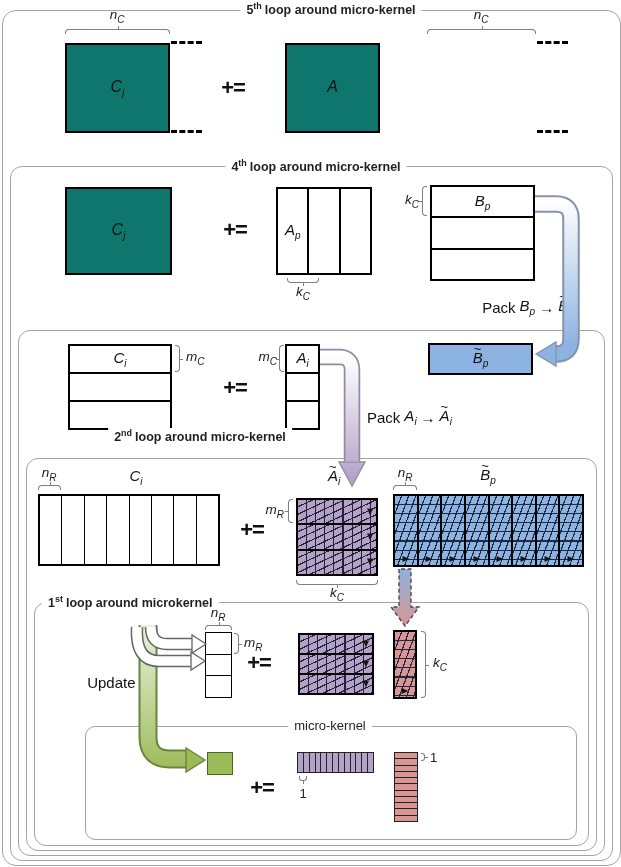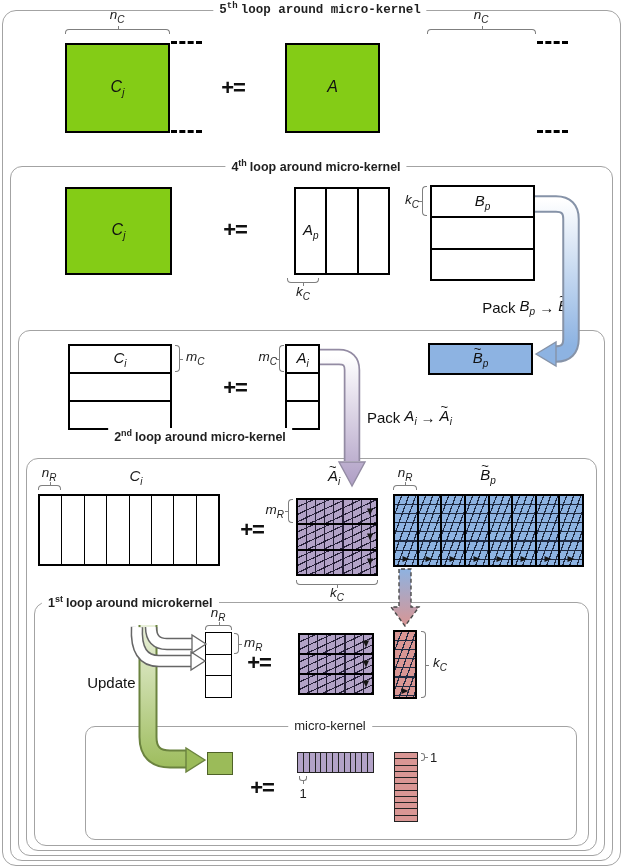--- a/index.html
+++ b/index.html
@@ -11,21 +11,21 @@
 
   
   .sec-title { position:absolute; background:#fff; padding:0 6px; font-weight:bold;
                font-size:12.5px; color:#1f1f1f; white-space:nowrap; z-index:6; }
   .sec-title.centered { transform:translateX(-50%); }
   .sec-title sup { font-size:9px; font-weight:bold; }
   .sec-title .rest { margin-left:3px; }
   .sec-title.mk { font-weight:normal; font-size:13px; }
 
   
-  .mbox { position:absolute; background:#84cc16; border:2px solid #000; box-sizing:border-box;
+  .mbox { position:absolute; background:#0f766e; border:2px solid #000; box-sizing:border-box;
           display:flex; align-items:center; justify-content:center; z-index:2; }
   .rowsbox { position:absolute; border:2px solid #000; box-sizing:border-box;
              display:flex; flex-direction:column; z-index:2; }
   .rowsbox > .mrow { flex:1; border-bottom:2px solid #000; display:flex; align-items:center; justify-content:center; position:relative; }
   .rowsbox > .mrow:last-child { border-bottom:none; }
   .colsbox { position:absolute; border:2px solid #000; box-sizing:border-box;
              display:flex; flex-direction:row; z-index:2; }
   .colsbox > .mcol { flex:1; border-right:2px solid #000; display:flex; align-items:center; justify-content:center; position:relative; }
   .colsbox > .mcol:last-child { border-right:none; }
   .thin > .mcol { border-right-width:1.4px; }
@@ -103,21 +103,21 @@
 
 <div id="canvas">
 
   <div class="sbox" style="left:2px;top:10px;width:617px;height:854px;"></div>
   <div class="sbox" style="left:10px;top:166px;width:601px;height:693px;border-radius:12px;"></div>
   <div class="sbox" style="left:18px;top:330px;width:585px;height:524px;border-radius:12px;"></div>
   <div class="sbox" style="left:26px;top:458px;width:569px;height:391px;border-radius:12px;"></div>
   <div class="sbox" style="left:34px;top:602px;width:553px;height:242px;border-radius:12px;"></div>
   <div class="sbox" style="left:85px;top:726px;width:490px;height:112px;border-radius:10px;"></div>
 
-  <div class="sec-title centered" style="left:320px;top:1px;font-family:Liberation Mono, monospace;">
+  <div class="sec-title centered" style="left:331px;top:1px;">
     <span>5</span><sup>th</sup><span class="rest">loop around micro-kernel</span>
   </div>
   <div class="sec-title centered" style="left:316px;top:158px;">
     <span>4</span><sup>th</sup><span class="rest">loop around micro-kernel</span>
   </div>
   <div class="sec-title centered" style="left:200px;top:428px;">
     <span>2</span><sup>nd</sup><span class="rest">loop around micro-kernel</span>
   </div>
   <div class="sec-title" style="left:42px;top:594px;">
     <span>1</span><sup>st</sup><span class="rest">loop around microkernel</span>
@@ -137,21 +137,21 @@
   </div>
   <span class="dim cc" style="left:481px;top:16px;"><i>n</i><sub>C</sub></span>
   <div class="brhu" style="left:427px;top:29px;width:109px;"></div>
   <div class="dash" style="left:537px;top:41px;"></div>
   <div class="dash" style="left:537px;top:130px;"></div>
 
   <div class="mbox" style="left:65px;top:187px;width:107px;height:88px;">
     <span class="mat"><i>C</i><sub>j</sub></span>
   </div>
   <span class="op" style="left:235px;top:230px;">+=</span>
-  <div class="colsbox" style="left:294px;top:187px;width:96px;height:88px;">
+  <div class="colsbox" style="left:276px;top:187px;width:96px;height:88px;">
     <div class="mcol">
         <span class="mat sm"><i>A</i><sub>p</sub></span>
       </div>
     <div class="mcol"></div>
     <div class="mcol"></div>
   </div>
   <div class="brhd" style="left:287px;top:278px;width:32px;"></div>
   <span class="dim cc" style="left:303px;top:293px;"><i>k</i><sub>C</sub></span>
 
   <span class="dim cr" style="left:419px;top:201px;"><i>k</i><sub>C</sub></span>

